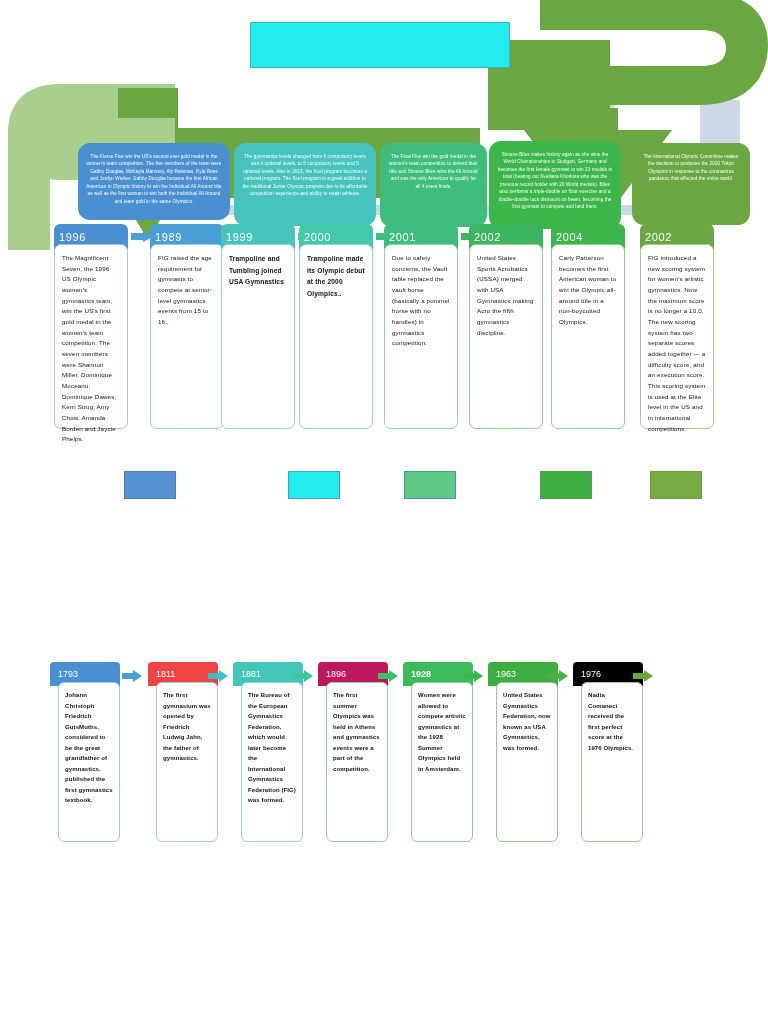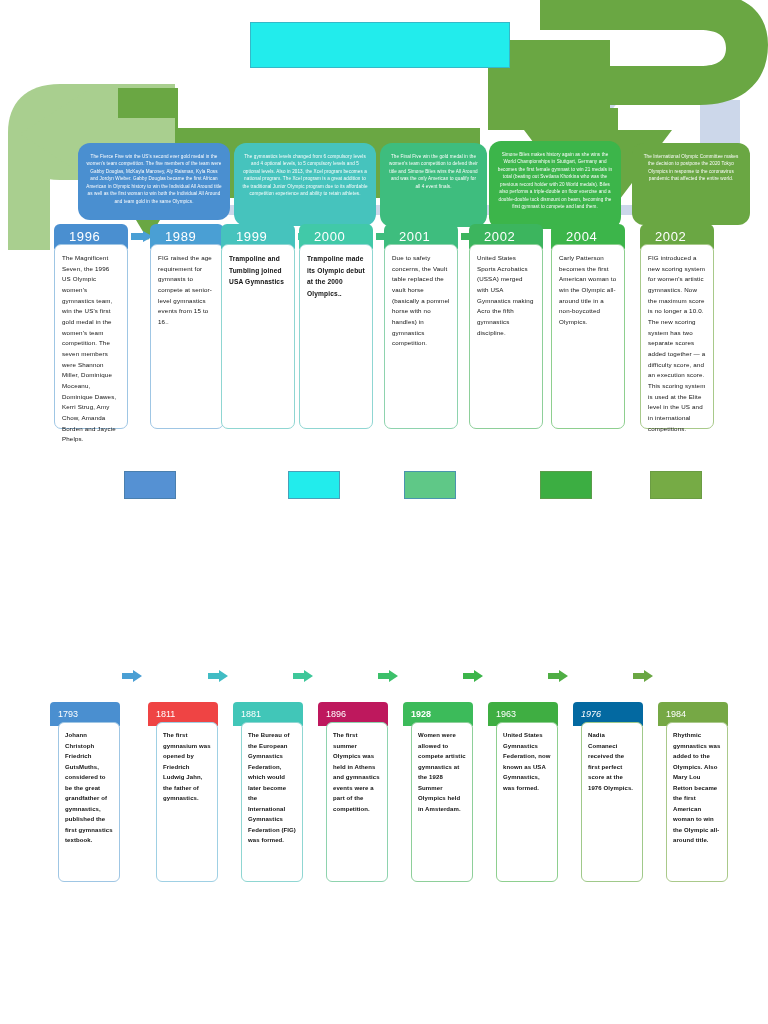--- a/index.html
+++ b/index.html
@@ -43,24 +43,24 @@
   }
 
   .yearcard{
     position:absolute;
     width:74px;
   }
   .yeartab{
     height:25px;
     border-radius:6px 6px 0 0;
     color:#ffffff;
-    font-size:13px;
+    font-size:11px;
     display:flex;
     align-items:center;
-    padding-left:15px;
+    padding-left:5px;
     box-sizing:border-box;
     letter-spacing:.6px;
   }
   .cardbody{
     position:relative;
     margin-top:-5px;
     background:#ffffff;
     border:1px solid #9fc6e4;
     border-radius:7px;
     box-sizing:border-box;
@@ -95,21 +95,20 @@
   }
   .b-yearcard{position:absolute;width:70px;}
   .b-yeartab{
     height:24px;
     border-radius:4px 4px 0 0;
     color:#ffffff;
     font-size:9px;
     display:flex;align-items:center;
     padding-left:8px;
     box-sizing:border-box;
-    margin-top:40px;
   }
   .b-cardbody{
     margin-top:-4px;
     margin-left:8px;
     background:#ffffff;
     border:1px solid #9fc6e4;
     border-radius:6px;
     box-sizing:border-box;
     width:62px;
     padding:7px 6px;
@@ -298,26 +297,22 @@
     <div class="b-yeartab" style="background:#3fae42;">1963</div>
     <div class="b-cardbody" style="border-color:#8ecf8f;height:160px;">United States Gymnastics Federation, now known as USA Gymnastics, was formed.</div>
   </div>
   <div class="b-connector" style="left:548px;top:6px;">
     <svg width="20" height="12" viewBox="0 0 20 12">
         <polygon points="0,3 11,3 11,0 20,6 11,12 11,9 0,9" fill="#4fae44"></polygon>
       </svg>
   </div>
 
   <div class="b-yearcard" style="left:573px;top:0px;">
-    <div class="b-yeartab" style="background:#0369a1;font-style:italic;">1976</div>
+    <div class="b-yeartab" style="background:#000000;">1976</div>
     <div class="b-cardbody" style="border-color:#a0c98a;height:160px;">Nadia Comaneci received the first perfect score at the 1976 Olympics.</div>
   </div>
   <div class="b-connector" style="left:633px;top:6px;">
     <svg width="20" height="12" viewBox="0 0 20 12">
         <polygon points="0,3 11,3 11,0 20,6 11,12 11,9 0,9" fill="#6aa743"></polygon>
       </svg>
   </div>
 
-  <div class="b-yearcard" style="left:658px;top:0px;">
-    <div class="b-yeartab" style="background:#76a845;">1984</div>
-    <div class="b-cardbody" style="border-color:#aac98a;height:160px;">Rhythmic gymnastics was added to the Olympics. Also Mary Lou Retton became the first American woman to win the Olympic all-around title.</div>
-  </div>
 </div>
 
 </body></html>

